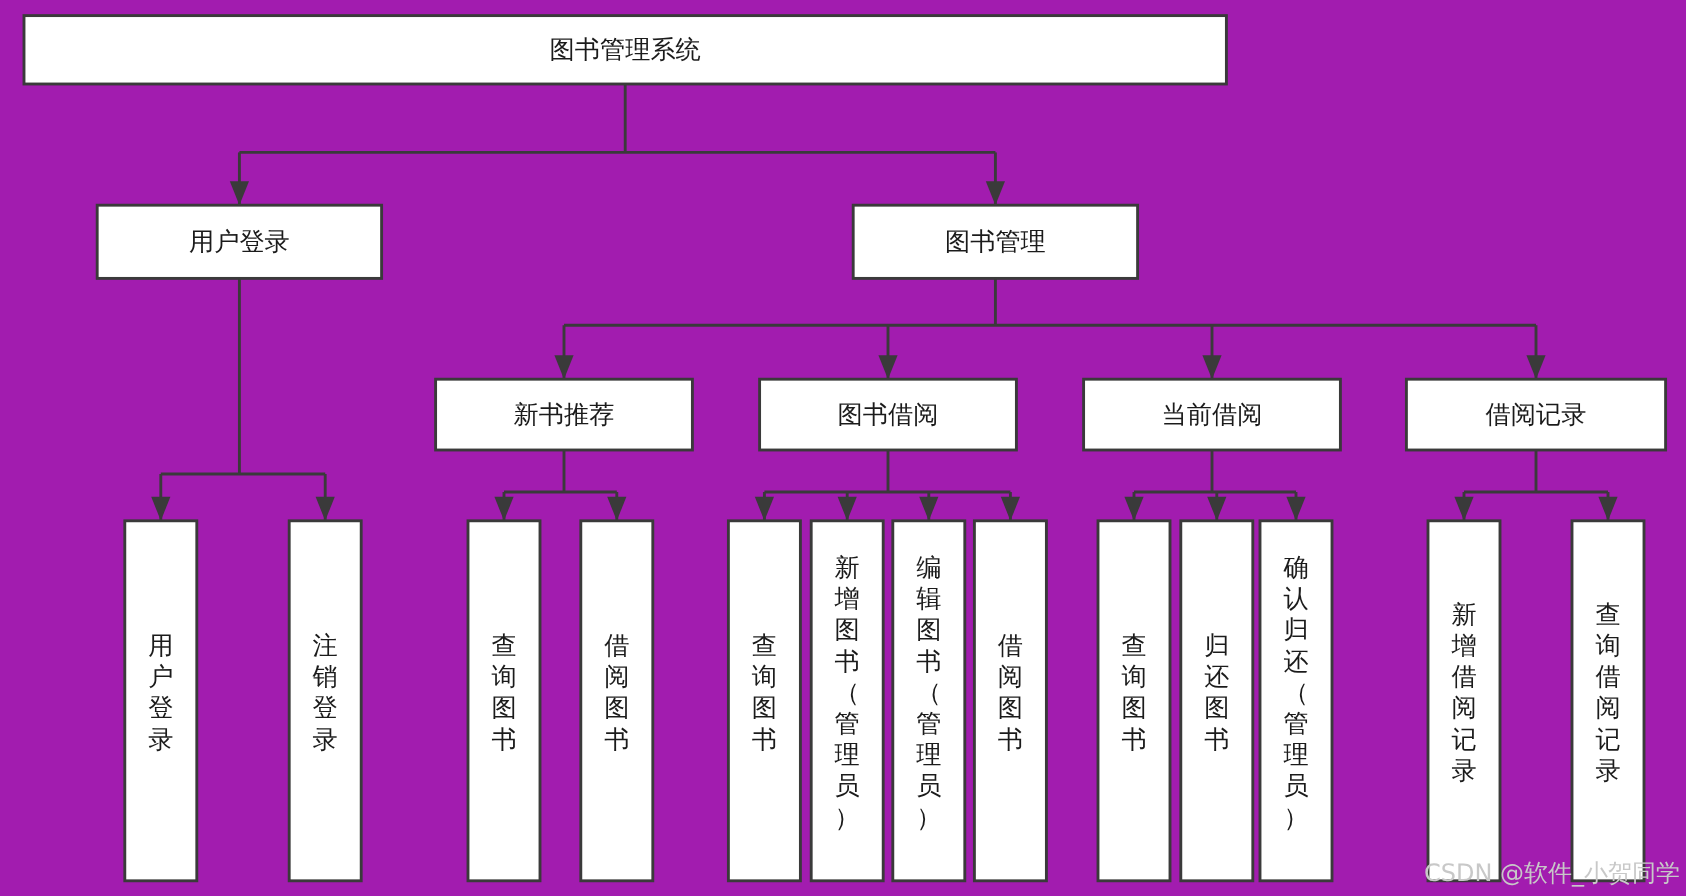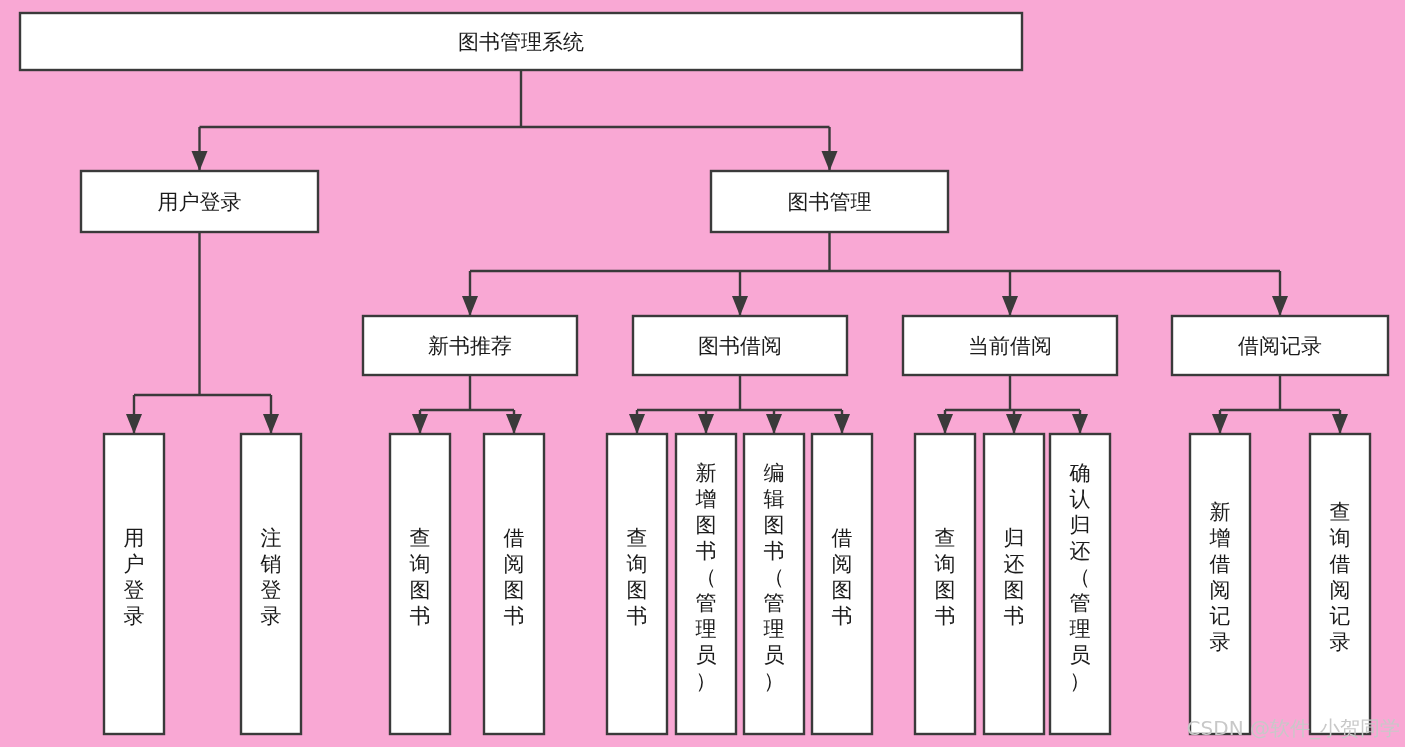--- a/index.html
+++ b/index.html
@@ -11,21 +11,21 @@
   body {
     width: 1405px;
     height: 747px;
     font-family: "DejaVu Sans", "Liberation Sans", sans-serif;
     overflow: hidden;
   }
   #diagram-root {
     position: relative;
     width: 1405px;
     height: 747px;
-    background: #f9a8d4;
+    background: #a21caf;
   }
   svg#flowchart {
     display: block;
     width: 1405px;
     height: 747px;
   }
   .node-box {
     fill: #ffffff;
     stroke: #3a3a3a;
     stroke-width: 2.4;

